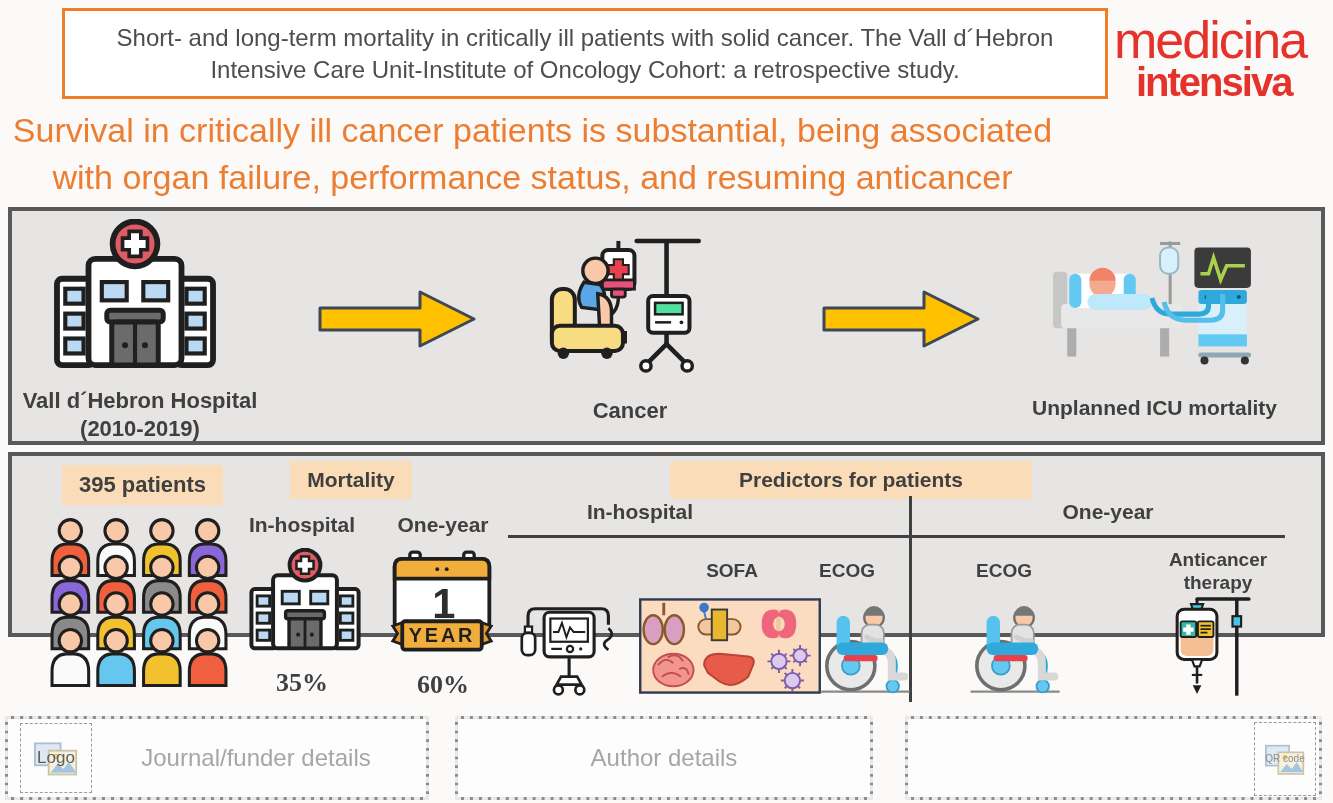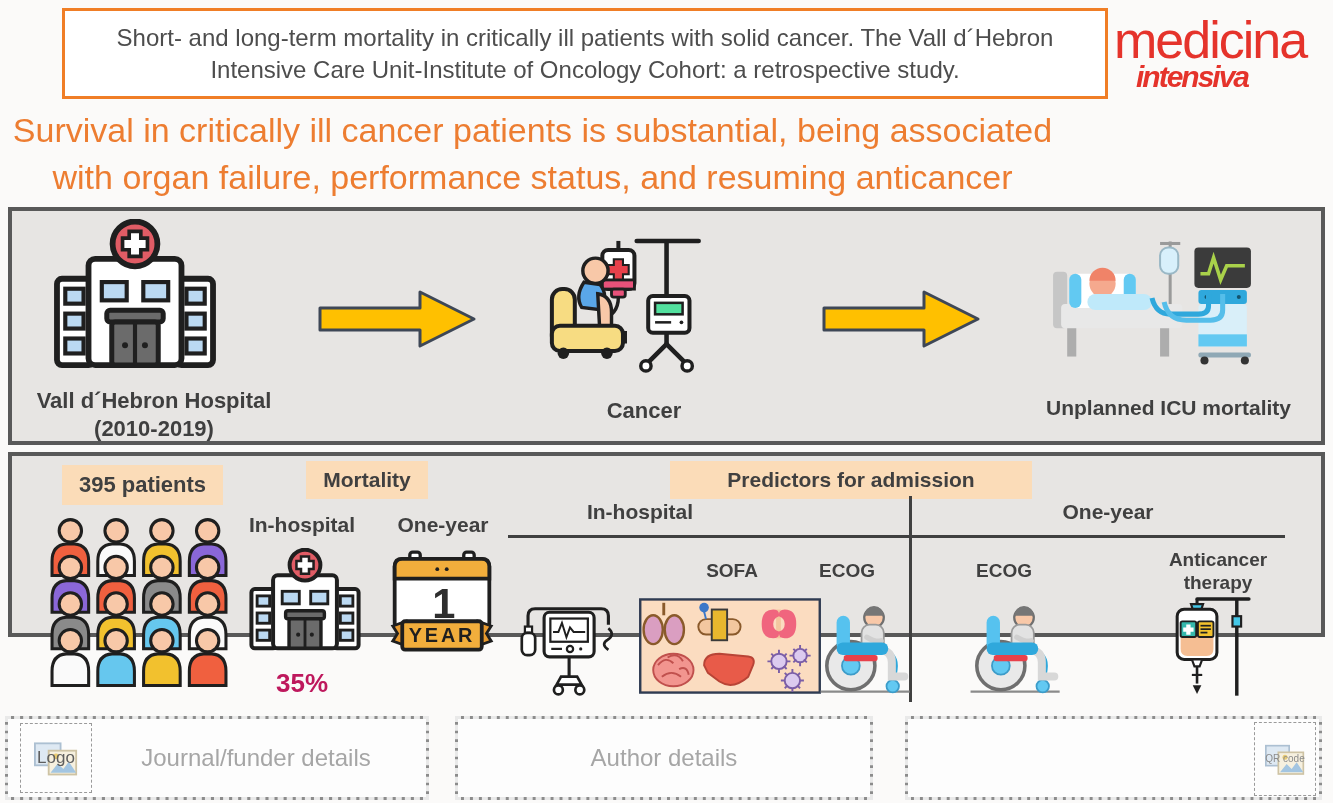--- a/index.html
+++ b/index.html
@@ -9,37 +9,37 @@
 
   
   .title-box{left:62px;top:8px;width:1046px;height:91px;background:#fff;
     border:3px solid var(--border_orange);box-sizing:border-box;display:flex;
     align-items:center;justify-content:center;text-align:center;}
   .title-box .t{font-size:24px;line-height:1.3;color:#4D4D4D;padding:0 46px;}
 
   
   .logo{left:1114px;top:14px;width:216px;line-height:1;}
   .logo .l1{font-size:52px;font-weight:normal;letter-spacing:-2px;color:var(--logo_red);}
-  .logo .l2{font-size:30px;font-weight:bold;font-style:italic;letter-spacing:-2px;
+  .logo .l2{font-size:40px;font-weight:bold;letter-spacing:-2px;
     color:var(--logo_red);padding-left:22px;margin-top:-4px;}
 
   
   .headline{left:0;top:107px;width:1065px;text-align:center;font-size:34px;
     line-height:1.38;color:var(--accent_orange);}
 
   
   .panel{background:var(--panel_bg);border:4px solid var(--panel_border);box-sizing:border-box;}
   .panel1{left:8px;top:207px;width:1317px;height:238px;}
   .panel2{left:8px;top:452px;width:1317px;height:185px;}
 
-  .step-label{font-weight:bold;font-size:22px;color:#3F3F3F;text-align:center;line-height:1.25;margin-left:14px;}
+  .step-label{font-weight:bold;font-size:22px;color:#3F3F3F;text-align:center;line-height:1.25;}
   .hl{background:var(--highlight_peach);font-weight:bold;font-size:21px;color:#404040;
     display:flex;align-items:center;justify-content:center;}
   .subhead{font-weight:bold;font-size:21px;color:#404040;text-align:center;}
-  .pct{font-weight:bold;font-size:26px;color:#be185d;text-align:center;}
+  .pct{font-weight:bold;font-size:26px;color:#404040;text-align:center;font-family:Liberation Serif, serif;}
   .pred-item{font-weight:bold;font-size:19px;color:#404040;text-align:center;line-height:1.2;}
   .rule-h{height:3px;background:#404040;}
   .rule-v{width:3px;background:#404040;}
 
   
   .ph-box{border:3px solid #8C8C8C;background:#FDFDFD;box-sizing:border-box;}
   .ph-box::before{content:"";position:absolute;inset:-3px;border:3px dashed #E9E9E9;pointer-events:none;}
   .ph-label{position:absolute;inset:0;display:flex;align-items:center;justify-content:center;
     font-size:24px;color:#A6A6A6;}
   .ph-cell{position:absolute;border:1px dashed #9A9A9A;display:flex;align-items:center;
@@ -250,21 +250,21 @@
         <g transform="translate(90,108)">
           <path d="M2,58 V44 Q2,28 16,27 H24 Q38,28 38,44 V58 Z" fill="#F2C12E" stroke="#1f1f1f" stroke-width="3"></path>
           <circle cx="20" cy="14" r="11" fill="#F8C8A8" stroke="#1f1f1f" stroke-width="3"></circle>
         </g>
         <g transform="translate(135,108)">
           <path d="M2,58 V44 Q2,28 16,27 H24 Q38,28 38,44 V58 Z" fill="#F0603F" stroke="#1f1f1f" stroke-width="3"></path>
           <circle cx="20" cy="14" r="11" fill="#F8C8A8" stroke="#1f1f1f" stroke-width="3"></circle>
         </g>
       </svg>
 
-    <div class="abs hl" style="left:294px;top:5px;width:122px;height:38px">Mortality</div>
+    <div class="abs hl" style="left:278px;top:5px;width:122px;height:38px">Mortality</div>
 
     <div class="abs subhead" style="left:210px;top:57px;width:160px">In-hospital</div>
     <svg class="abs" style="left:236px;top:92px" width="114" height="114" viewBox="0 0 100 100">
         <use href="#sym-hospital"></use>
       </svg>
     <div class="abs pct" style="left:210px;top:212px;width:160px">35%</div>
 
     <div class="abs subhead" style="left:351px;top:57px;width:160px">One-year</div>
     <svg class="abs" style="left:377px;top:94px" width="106" height="116" viewBox="0 0 112 122">
       <rect x="22" y="2" width="11" height="15" rx="3" fill="#fff" stroke="#1f1f1f" stroke-width="3.5"></rect>
@@ -272,22 +272,23 @@
       <rect x="6" y="9" width="100" height="76" rx="8" fill="#fff" stroke="#1f1f1f" stroke-width="4"></rect>
       <path d="M6,30 v-13 q0,-8 8,-8 h84 q8,0 8,8 v13 z" fill="#F2AE3C" stroke="#1f1f1f" stroke-width="4"></path>
       <circle cx="51" cy="20" r="2" fill="#1f1f1f"></circle>
         <circle cx="61" cy="20" r="2" fill="#1f1f1f"></circle>
       <text x="58" y="72" text-anchor="middle" font-family="Liberation Sans, sans-serif" font-weight="bold" font-size="44" fill="#2E2E2E">1</text>
       <path d="M4,80 l14,-5 v26 l-14,-5 5,-8 z" fill="#E89A2F" stroke="#1f1f1f" stroke-width="3"></path>
       <path d="M108,80 l-14,-5 v26 l14,-5 -5,-8 z" fill="#E89A2F" stroke="#1f1f1f" stroke-width="3"></path>
       <rect x="14" y="75" width="84" height="30" rx="3" fill="#F2AE3C" stroke="#1f1f1f" stroke-width="4"></rect>
       <text x="56" y="97" text-anchor="middle" font-family="Liberation Sans, sans-serif" font-weight="bold" font-size="21" letter-spacing="3" fill="#1f1f1f">YEAR</text>
     </svg>
-
-    <div class="abs hl" style="left:658px;top:5px;width:362px;height:38px">Predictors for admission</div>
+    <div class="abs pct" style="left:351px;top:214px;width:160px">60%</div>
+
+    <div class="abs hl" style="left:658px;top:5px;width:362px;height:38px">Predictors for patients</div>
 
     <div class="abs subhead" style="left:548px;top:44px;width:160px">In-hospital</div>
     <div class="abs subhead" style="left:1006px;top:44px;width:180px">One-year</div>
     <div class="abs rule-h" style="left:496px;top:79px;width:777px"></div>
     <div class="abs rule-v" style="left:897px;top:40px;height:206px"></div>
 
     <div class="abs pred-item" style="left:675px;top:104px;width:90px">SOFA</div>
     <div class="abs pred-item" style="left:793px;top:104px;width:84px">ECOG</div>
     <div class="abs pred-item" style="left:950px;top:104px;width:84px">ECOG</div>
     <div class="abs pred-item" style="left:1136px;top:93px;width:140px">Anticancer therapy</div>

